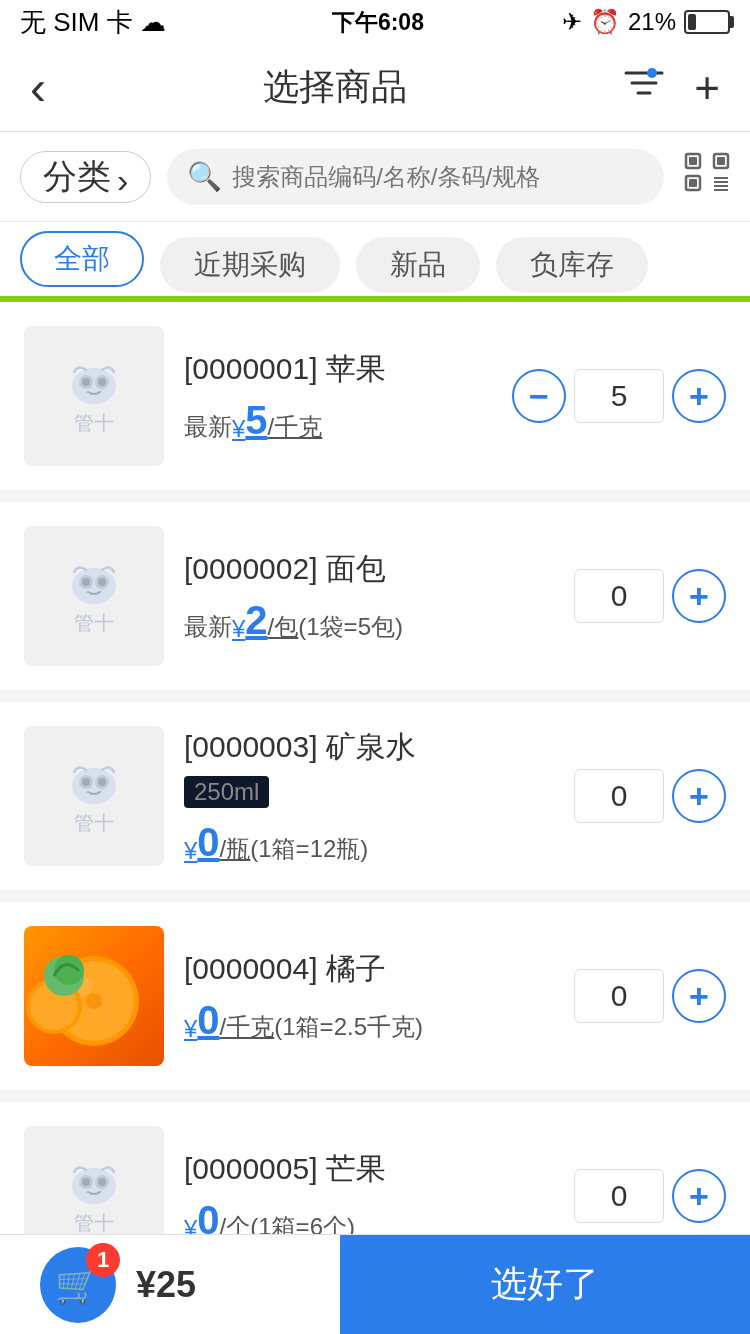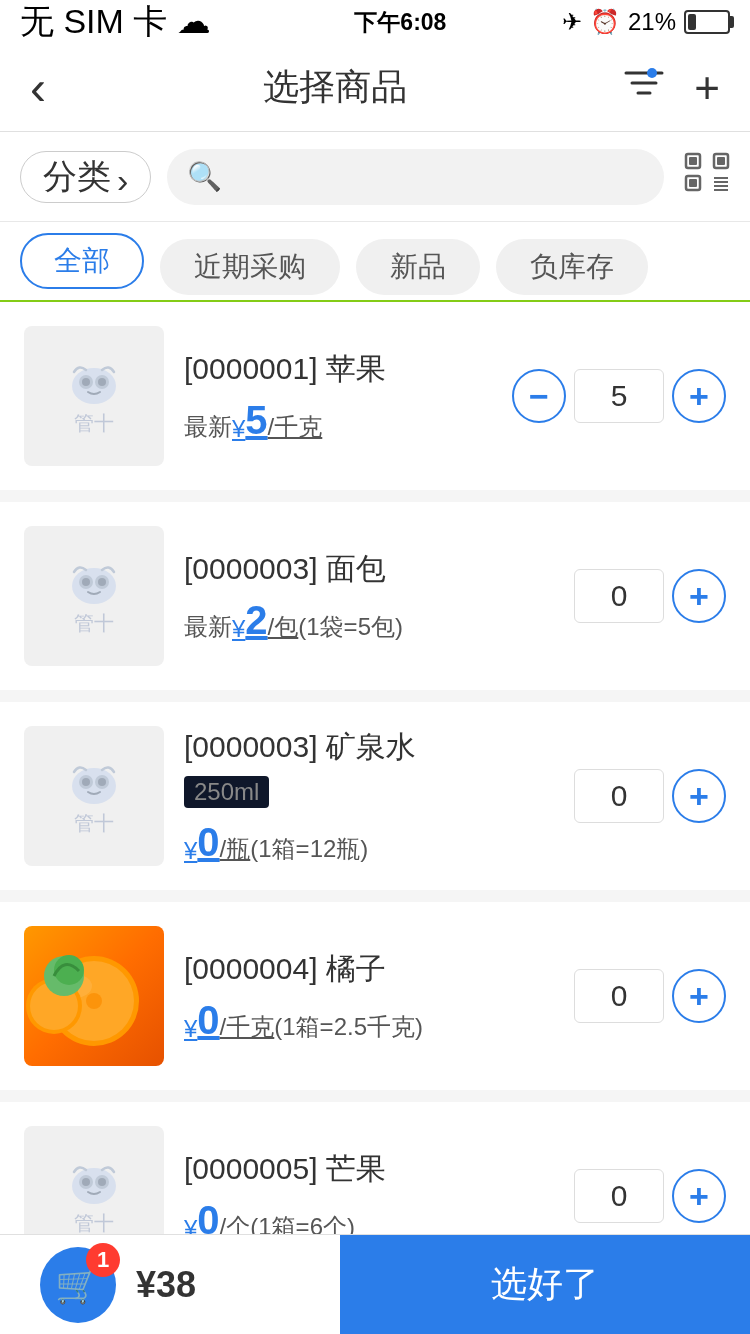--- a/index.html
+++ b/index.html
@@ -5,21 +5,21 @@
   <style>
     * { box-sizing: border-box; margin: 0; padding: 0; }
     body { width: 750px; min-height: 1334px; font-family: -apple-system, 'PingFang SC', 'Helvetica Neue', sans-serif; background: #f5f5f5; overflow-x: hidden; }
 
     
     .status-bar {
       width: 750px; height: 44px; background: #fff;
       display: flex; align-items: center; justify-content: space-between;
       padding: 0 20px; font-size: 28px;
     }
-    .status-left { display: flex; align-items: center; gap: 10px; font-size: 34px; }
+    .status-left { display: flex; align-items: center; gap: 10px; font-size: 26px; }
     .status-center { font-size: 23px; font-weight: 700; margin-left: 28px; }
     .status-right { display: flex; align-items: center; gap: 8px; font-size: 24px; }
     .battery-icon { width: 46px; height: 24px; border: 2px solid #333; border-radius: 4px; position: relative; display: inline-flex; align-items: center; padding: 2px; }
     .battery-icon::after { content:''; position:absolute; right:-6px; top:50%; transform:translateY(-50%); width:4px; height:12px; background:#333; border-radius:0 2px 2px 0; }
     .battery-fill { width: 21%; height: 100%; background: #333; border-radius: 2px; }
 
     
     .nav-bar {
       width: 750px; height: 88px; background: #fff;
       display: flex; align-items: center; justify-content: space-between;
@@ -48,21 +48,21 @@
     .search-input-wrap input {
       border: none; background: transparent; font-size: 24px; color: #999;
       flex: 1; outline: none;
     }
     .scan-btn { font-size: 40px; color: #666; margin-left: 4px; }
 
     
     .tabs {
       width: 750px; height: 80px; background: #fff;
       display: flex; align-items: center; padding: 0 20px; gap: 16px;
-      border-bottom: 2px solid #84cc16;
+      border-bottom: 6px solid #84cc16;
     }
     .tab-item {
       height: 56px; padding: 0 32px; border-radius: 28px;
       display: flex; align-items: center; justify-content: center;
       font-size: 28px; cursor: pointer;
     }
     .tab-item.active { border: 2px solid #2b7de9; color: #2b7de9; background: #fff; }
     .tab-item.inactive { background: #f0f0f0; color: #555; border: 2px solid transparent; margin-top: 12px; }
 
     
@@ -170,20 +170,21 @@
   </div>
 </div>
 
 <div class="search-bar">
   <div class="category-btn">
     <span>分类</span>
     <span style="margin-left:6px;">›</span>
   </div>
   <div class="search-input-wrap">
     <span style="color:#aaa; font-size:28px;">🔍</span>
+    <input type="text" placeholder="搜索商品编码/名称/条码/规格" style="">
   </div>
   <span class="scan-btn">
     <svg width="46" height="40" viewBox="0 0 46 40" fill="none">
       <rect x="2" y="2" width="14" height="14" rx="2" stroke="#666" stroke-width="2.5" fill="none"></rect>
       <rect x="30" y="2" width="14" height="14" rx="2" stroke="#666" stroke-width="2.5" fill="none"></rect>
       <rect x="2" y="24" width="14" height="14" rx="2" stroke="#666" stroke-width="2.5" fill="none"></rect>
       <rect x="5" y="5" width="8" height="8" rx="1" fill="#666"></rect>
       <rect x="33" y="5" width="8" height="8" rx="1" fill="#666"></rect>
       <rect x="5" y="27" width="8" height="8" rx="1" fill="#666"></rect>
       <line x1="30" y1="26" x2="44" y2="26" stroke="#666" stroke-width="2"></line>
@@ -245,21 +246,21 @@
           <circle cx="22" cy="26" r="4" fill="#a0aab8"></circle>
           <circle cx="38" cy="26" r="4" fill="#a0aab8"></circle>
           <path d="M24 36 Q30 40 36 36" stroke="#a0aab8" stroke-width="2" fill="none" stroke-linecap="round"></path>
           <path d="M10 16 Q15 8 22 14" stroke="#c0cad8" stroke-width="2.5" fill="none" stroke-linecap="round"></path>
           <path d="M50 16 Q45 8 38 14" stroke="#c0cad8" stroke-width="2.5" fill="none" stroke-linecap="round"></path>
         </svg>
         <div class="owl-text">管十</div>
       </div>
     </div>
     <div class="product-info">
-      <div class="product-name">[0000003] 面包</div>
+      <div class="product-name">[0000002] 面包</div>
       <div class="product-price-row">
         <span class="price-label">最新 </span>
         <span class="price-symbol">¥</span>
         <span class="price-main">2</span>
         <span class="price-unit">/包</span>
         <span class="price-unit-extra">(1袋=5包)</span>
       </div>
     </div>
     <div class="product-qty">
       <input class="qty-input" type="text" value="0" style="">
@@ -375,16 +376,16 @@
 </div>
 
 <div class="bottom-bar">
   <div class="cart-area">
     <div class="cart-icon-wrap">
       <div class="cart-circle">
         <span class="cart-emoji">🛒</span>
       </div>
       <div class="cart-badge">1</div>
     </div>
-    <span class="cart-total">¥38</span>
+    <span class="cart-total">¥25</span>
   </div>
   <div class="confirm-btn">选好了</div>
 </div>
 
 </body></html>

